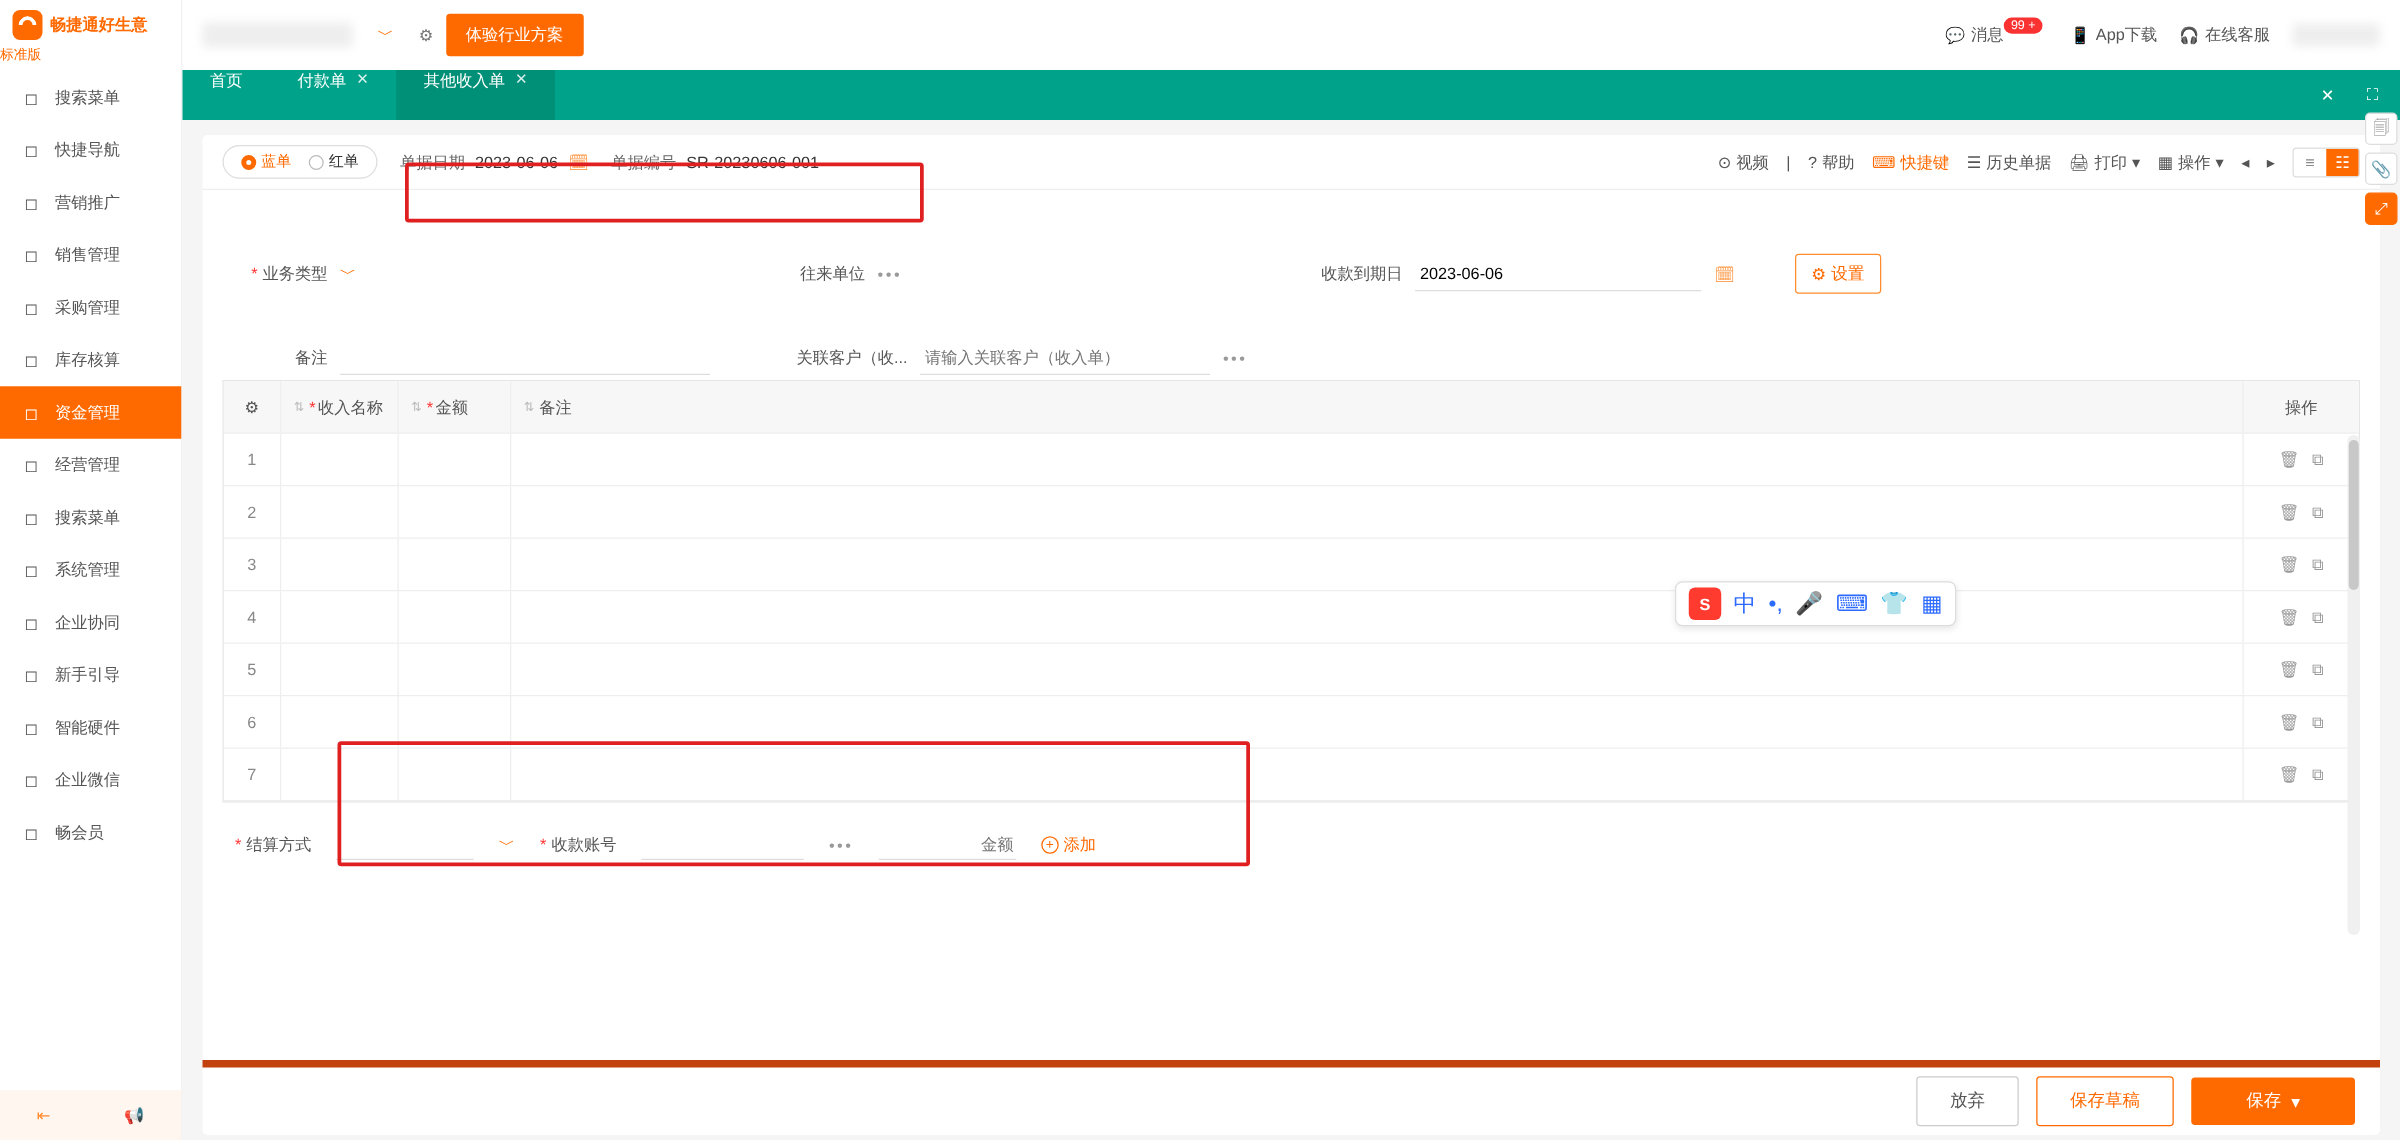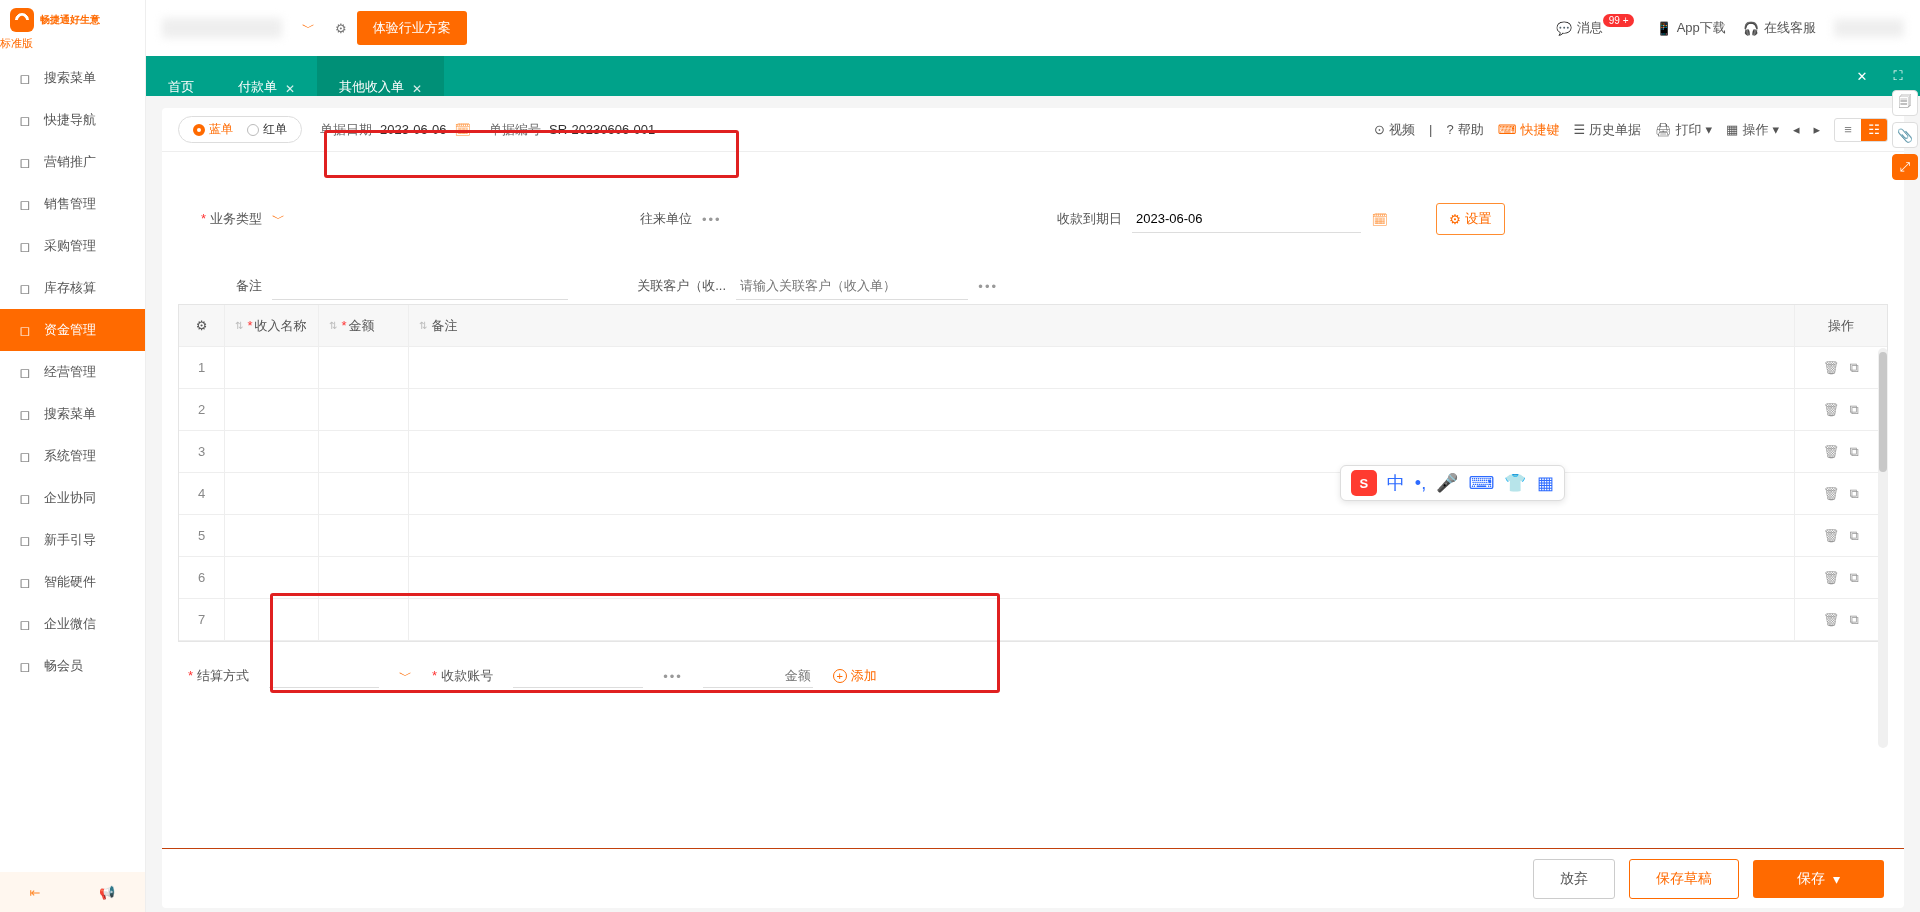--- a/index.html
+++ b/index.html
@@ -4,21 +4,21 @@
 <style>
 * { box-sizing: border-box; margin: 0; padding: 0; }
 body { font-family: "Microsoft YaHei", Arial, sans-serif; font-size: 13px; background: #f5f5f5; color: #333; overflow: hidden; }
 .app { display: flex; height: 912px; width: 1920px; position: relative; }
 
 
 .sidebar { width: 146px; background: #fff; border-right: 1px solid #eee; display: flex; flex-direction: column; }
 .logo-row { display: flex; align-items: center; padding: 8px 10px; gap: 6px; }
 .logo-mark { width: 24px; height: 24px; background: #ff6a00; border-radius: 6px; position: relative; }
 .logo-mark:before { content: ""; position: absolute; inset: 5px; border: 3px solid #fff; border-right-color: transparent; border-bottom-color: transparent; transform: rotate(45deg); border-radius: 50%; }
-.logo-text { font-size: 10px; color: #ff6a00; font-weight: 600; }
+.logo-text { font-size: 13px; color: #ff6a00; font-weight: 600; }
 .edition { font-size: 11px; color: #ff6a00; margin-top: -4px; margin-bottom: 6px; }
 .nav-item { display: flex; align-items: center; gap: 10px; padding: 12px 16px; color: #555; cursor: pointer; }
 .nav-item.active { background: #ff6a00; color: #fff; }
 .nav-item .ic { width: 18px; height: 18px; display: inline-flex; align-items: center; justify-content: center; }
 .sb-foot { margin-top: auto; height: 40px; background: #fff7ef; display: flex; align-items: center; justify-content: space-around; color: #ff8c2f; }
 
 
 .main { flex: 1; display: flex; flex-direction: column; background: #f5f5f5; position: relative; }
 
 
@@ -29,21 +29,21 @@
 .gear { color: #777; }
 .btn-primary { background: #ff6a00; color: #fff; border: none; padding: 8px 16px; border-radius: 3px; cursor: pointer; font-size: 13px; }
 .spacer { flex: 1; }
 .util { display: flex; align-items: center; gap: 18px; color: #555; }
 .util .uitem { display: flex; align-items: center; gap: 4px; cursor: pointer; }
 .badge99 { background: #fa3232; color: #fff; font-size: 10px; border-radius: 9px; padding: 1px 6px; position: relative; top: -8px; left: -4px; }
 .bb2 { width: 70px; height: 18px; }
 
 
 .tabs { height: 40px; background: #00a28a; display: flex; align-items: stretch; color: #fff; }
-.tab { display: flex; align-items: flex-end; padding: 0 22px; cursor: pointer; gap: 8px; }
+.tab { display: flex; align-items: flex-start; padding: 0 22px; cursor: pointer; gap: 8px; }
 .tab.active { background: #009077; }
 .tab .close-x { font-size: 12px; opacity: .85; }
 .tabs-right { margin-left: auto; display: flex; align-items: center; padding: 0 8px; gap: 8px; }
 .tabs-right .ib { width: 28px; height: 28px; display: flex; align-items: center; justify-content: center; cursor: pointer; }
 
 
 .panel-wrap { padding: 12px 16px 4px 16px; flex: 1; display: flex; flex-direction: column; }
 .panel { background: #fff; border-radius: 4px; flex: 1; position: relative; display: flex; flex-direction: column; }
 
 
@@ -102,21 +102,21 @@
 
 .settle { display: flex; align-items: center; gap: 20px; padding: 22px 10px; }
 .settle .slab { color: #555; }
 .settle .sreq:before { content: "*"; color: #f33; margin-right: 4px; }
 .sinput { border: none; border-bottom: 1px solid #ddd; width: 110px; padding: 4px 2px; font-size: 13px; outline: none; }
 .sinput.w140 { width: 130px; }
 .addlink { color: #ff6a00; display: flex; align-items: center; gap: 4px; cursor: pointer; }
 .addlink .pls { width: 14px; height: 14px; border: 1px solid #ff6a00; border-radius: 50%; display: inline-flex; align-items: center; justify-content: center; font-size: 11px; line-height: 1; }
 
 
-.footer { height: 60px; border-top: 1px solid #c2410c; display: flex; align-items: center; justify-content: flex-end; padding: 0 20px; gap: 14px; }
+.footer { height: 60px; border-top: 6px solid #c2410c; display: flex; align-items: center; justify-content: flex-end; padding: 0 20px; gap: 14px; }
 .btn-ghost { border: 1px solid #ccc; background: #fff; color: #555; padding: 10px 26px; border-radius: 3px; cursor: pointer; font-size: 14px; }
 .btn-outline-orange { border: 1px solid #ff6a00; background: #fff; color: #ff6a00; padding: 10px 26px; border-radius: 3px; cursor: pointer; font-size: 14px; }
 .btn-save { background: #ff6a00; color: #fff; border: none; padding: 10px 44px; border-radius: 3px; cursor: pointer; font-size: 14px; display: flex; align-items: center; gap: 8px; }
 
 
 .ime { position: absolute; right: 355px; top: 465px; display: flex; align-items: center; gap: 10px; background: #fff; border: 1px solid #ddd; border-radius: 6px; padding: 4px 10px; box-shadow: 0 2px 6px rgba(0,0,0,.1); }
 .ime .s { width: 26px; height: 26px; border-radius: 5px; background: #ff3b30; color: #fff; display: flex; align-items: center; justify-content: center; font-weight: 700; }
 .ime span.i { color: #2d6bff; font-size: 18px; }
 
 

